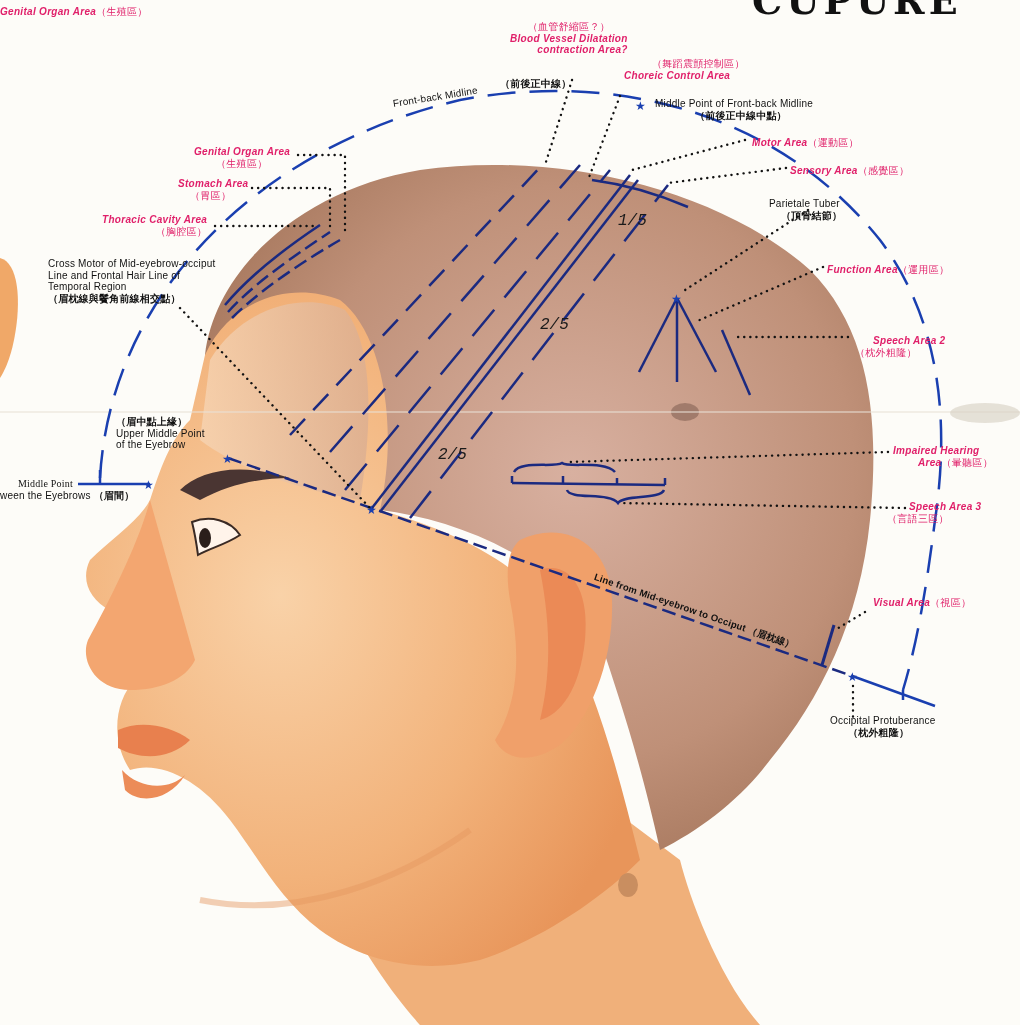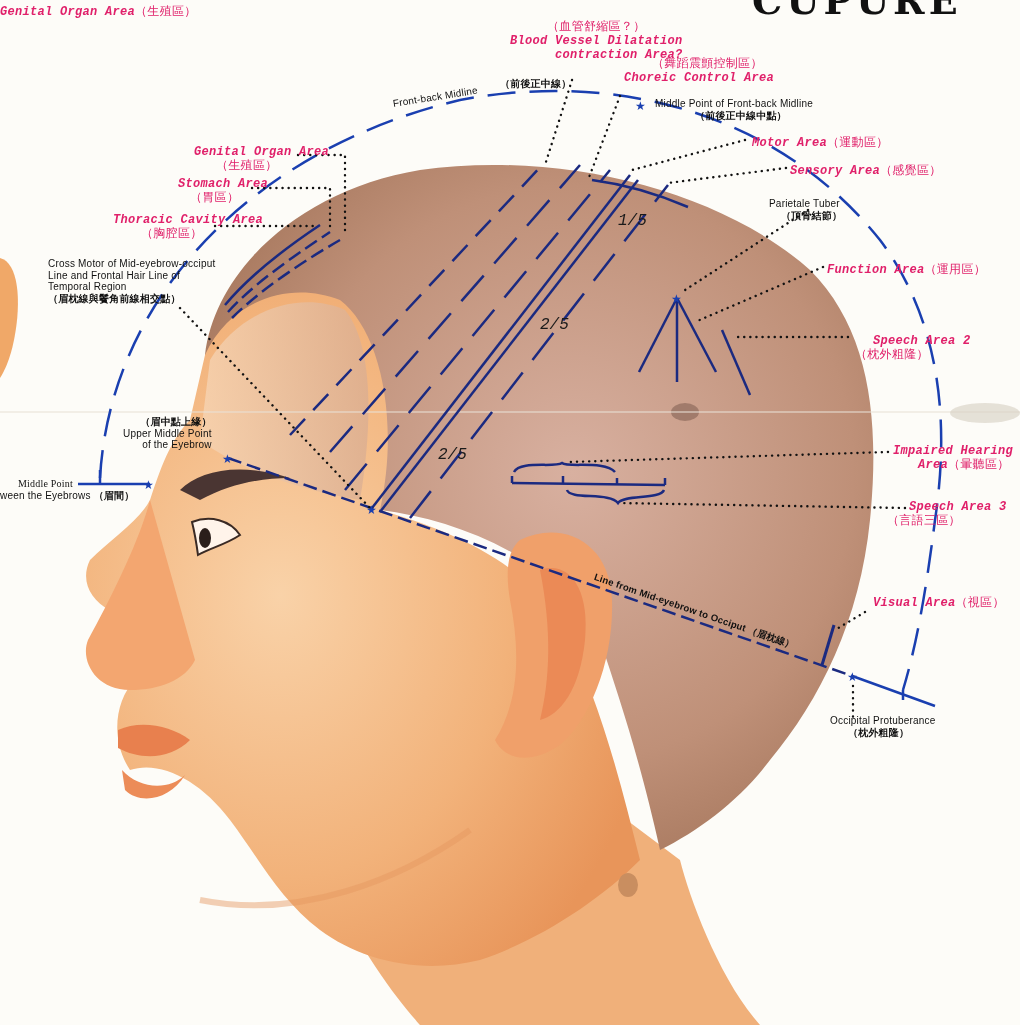--- a/index.html
+++ b/index.html
@@ -4,21 +4,21 @@
 <style>
   html, body { margin: 0; padding: 0; }
   body {
     width: 1020px; height: 1025px; overflow: hidden;
     background: #fdfcf8;
     font-family: "Liberation Sans", sans-serif;
     position: relative;
   }
   #canvas { position: absolute; left: 0; top: 0; width: 1020px; height: 1025px; }
   .lbl { position: absolute; white-space: nowrap; line-height: 1.15; }
-  .pink { color: #e0206a; font-family: Liberation Mono, monospace; font-style: italic; font-weight: bold; font-size: 12px; letter-spacing: 0.3px; }
+  .pink { color: #e0206a; font-family: Liberation Sans, sans-serif; font-style: italic; font-weight: bold; font-size: 10px; letter-spacing: 0.3px; }
   .pink .cn { font-style: normal; font-weight: normal; }
   .blk { color: #111; font-size: 10px; letter-spacing: 0.2px; }
   .blk .cn { font-weight: bold; }
   .title-frag { position: absolute; left: 752px; top: -22px; font-family: "DejaVu Serif", serif; font-weight: bold; font-size: 38px; color: #111; letter-spacing: 4px; }
   .measure { position: absolute; font-family: Liberation Mono, monospace; font-style: italic; font-size: 16px; color: #1a1a1a; }
 </style>
 </head>
 <body>
 
 <svg id="canvas" width="1020" height="1025" viewBox="0 0 1020 1025">
@@ -217,33 +217,33 @@
 </div>
 
 <div class="lbl pink" style="left:194px;top:146px;">
   <div>Genital Organ Area</div>
   <div class="cn" style="padding-left:22px;">（生殖區）</div>
 </div>
 <div class="lbl pink" style="left:178px;top:178px;">
   <div>Stomach Area</div>
   <div class="cn" style="padding-left:12px;">（胃區）</div>
 </div>
-<div class="lbl pink" style="left:113px;top:214px;">
+<div class="lbl pink" style="left:102px;top:214px;text-align:right;">
   <div>Thoracic Cavity Area</div>
   <div class="cn" style="padding-left:28px;">（胸腔區）</div>
 </div>
 
 <div class="lbl blk" style="left:48px;top:258px;">
   <div>Cross Motor of Mid-eyebrow-occiput</div>
   <div>Line and Frontal Hair Line of</div>
   <div>Temporal Region</div>
   <div class="cn">（眉枕線與鬢角前線相交點）</div>
 </div>
 
-<div class="lbl blk" style="left:123px;top:416px;text-align:right;">
+<div class="lbl blk" style="left:116px;top:416px;text-align:left;">
   <div class="cn">（眉中點上緣）</div>
   <div>Upper Middle Point</div>
   <div>of the Eyebrow</div>
 </div>
 
 <div class="lbl blk" style="left:0;top:478px;">
   <div style="padding-left:18px;font-family:Liberation Serif, serif;">Middle Point</div>
   <div><span>ween the Eyebrows</span> <span class="cn">（眉間）</span></div>
 </div>
 

